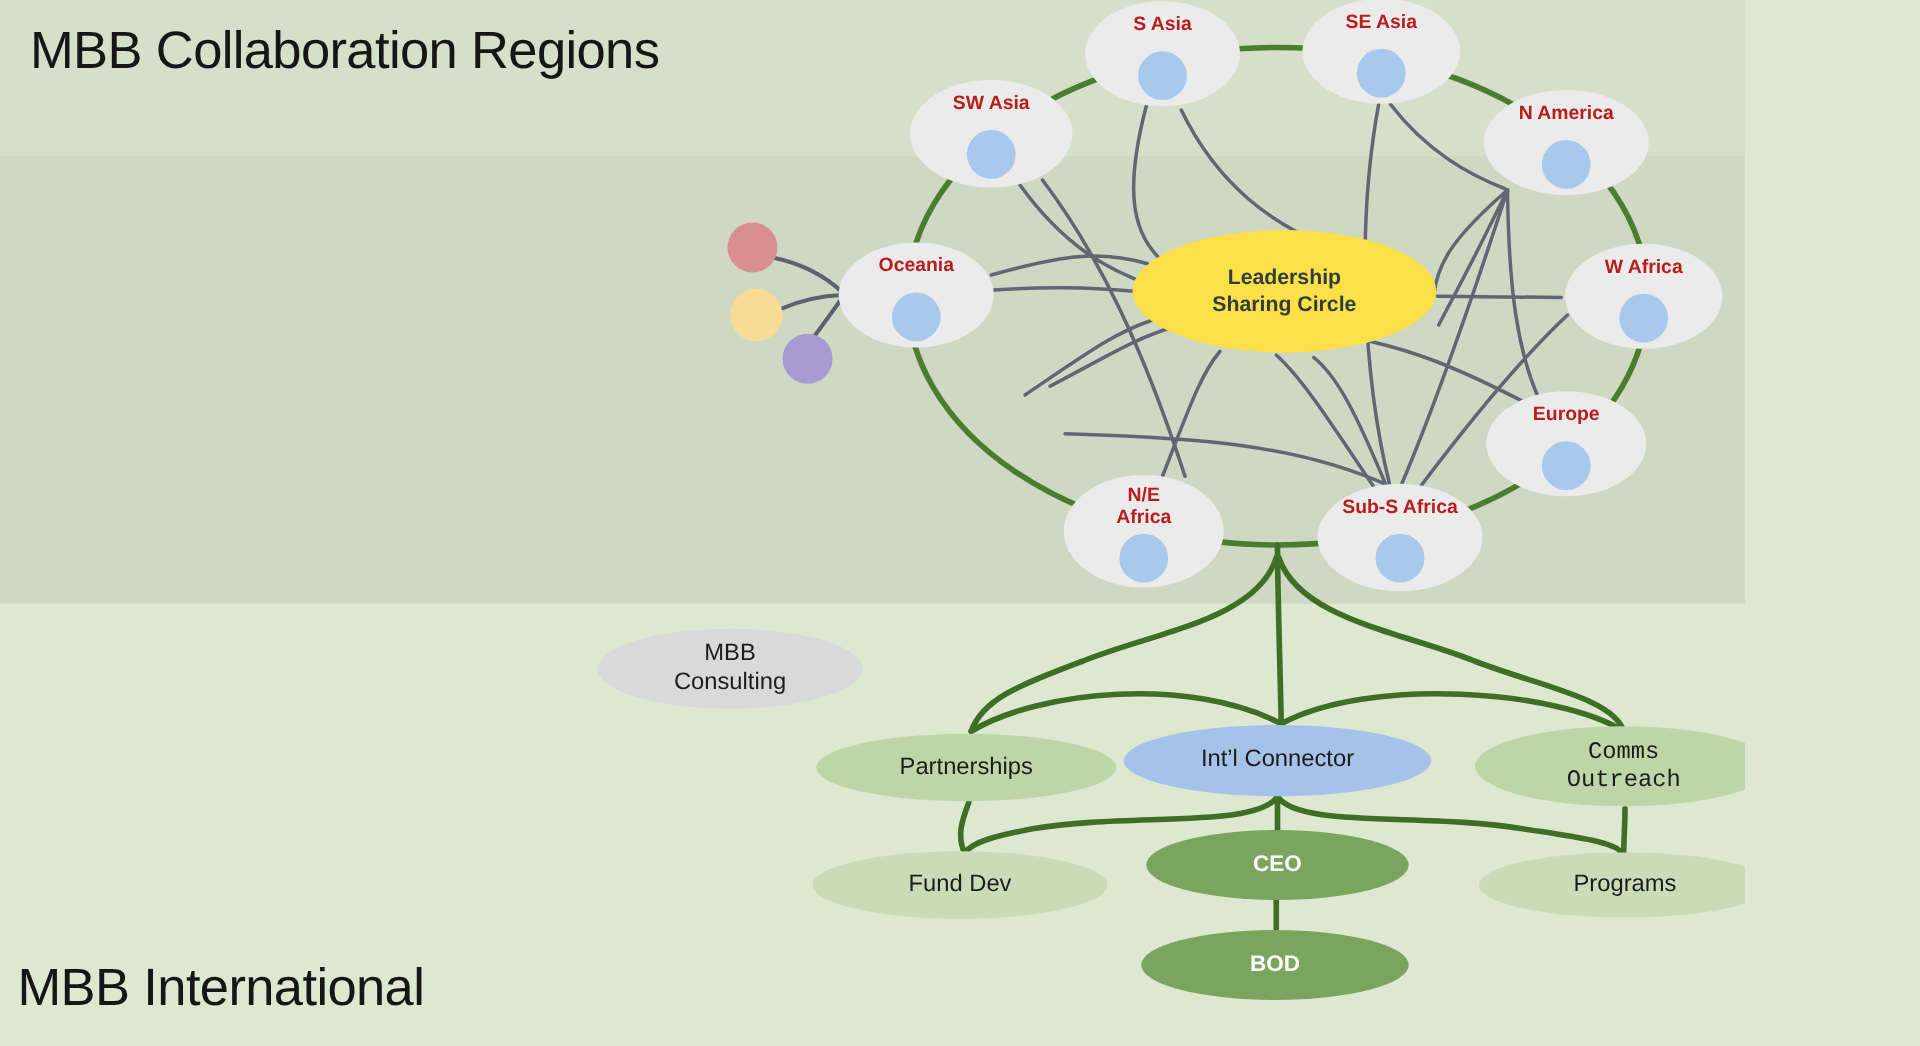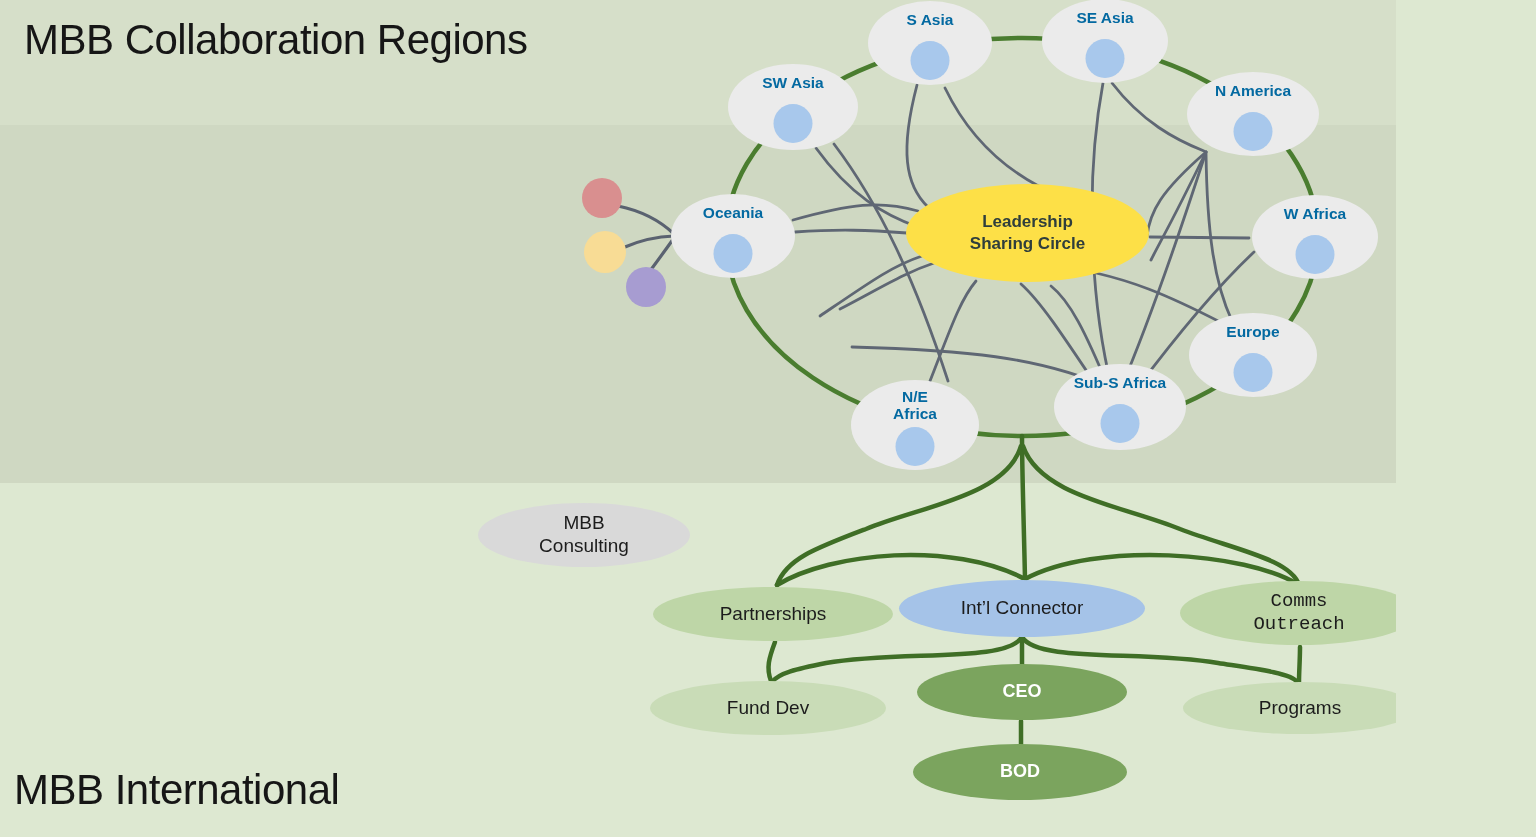--- a/index.html
+++ b/index.html
@@ -12,21 +12,21 @@
   .band-b{top:125px;height:358px;background:#cfd8c2;}
   .band-c{top:483px;height:354px;background:#dde8d1;}
   svg.lines{position:absolute;left:0;top:0;}
   .title{position:absolute;color:#161616;font-size:42px;font-weight:400;letter-spacing:-0.5px;}
   .title-top{left:24px;top:16px;}
   .title-bottom{left:14px;top:766px;}
   .pre{white-space:pre-line;}
   
   .rnode{position:absolute;background:#ebebeb;border-radius:50%;}
   .rlabel{display:block;margin-top:10px;text-align:center;font-weight:700;font-size:15.5px;
-    line-height:1.12;color:#0369a1;white-space:pre-line;}
+    line-height:1.12;color:#b91c1c;white-space:pre-line;}
   .rnode.two .rlabel{margin-top:8px;}
   .rmark{position:absolute;width:39px;height:39px;border-radius:50%;background:#a8c8ec;
     left:50%;transform:translateX(-50%);top:40px;}
   .rnode.two .rmark{top:47px;}
   
   .center-ell{position:absolute;left:906px;top:184px;width:243px;height:98px;border-radius:50%;
     background:#fde047;display:flex;align-items:center;justify-content:center;text-align:center;
     font-size:17px;font-weight:600;color:#2f3e3c;line-height:1.3;}
   
   .dot{position:absolute;border-radius:50%;}
@@ -127,21 +127,21 @@
     <div class="rmark"></div>
   </div>
   <div class="rnode" style="left:1252px;top:195px;width:126px;height:84px;">
     <span class="rlabel">W Africa</span>
     <div class="rmark"></div>
   </div>
   <div class="rnode" style="left:1189px;top:313px;width:128px;height:84px;">
     <span class="rlabel">Europe</span>
     <div class="rmark"></div>
   </div>
-  <div class="rnode" style="left:1054px;top:364px;width:132px;height:86px;">
+  <div class="rnode" style="left:1054px;top:387px;width:132px;height:86px;">
     <span class="rlabel">Sub-S Africa</span>
     <div class="rmark"></div>
   </div>
   <div class="rnode two" style="left:851px;top:380px;width:128px;height:90px;">
     <span class="rlabel pre">N/E
 Africa</span>
     <div class="rmark"></div>
   </div>
   <div class="rnode" style="left:671px;top:194px;width:124px;height:84px;">
     <span class="rlabel">Oceania</span>

